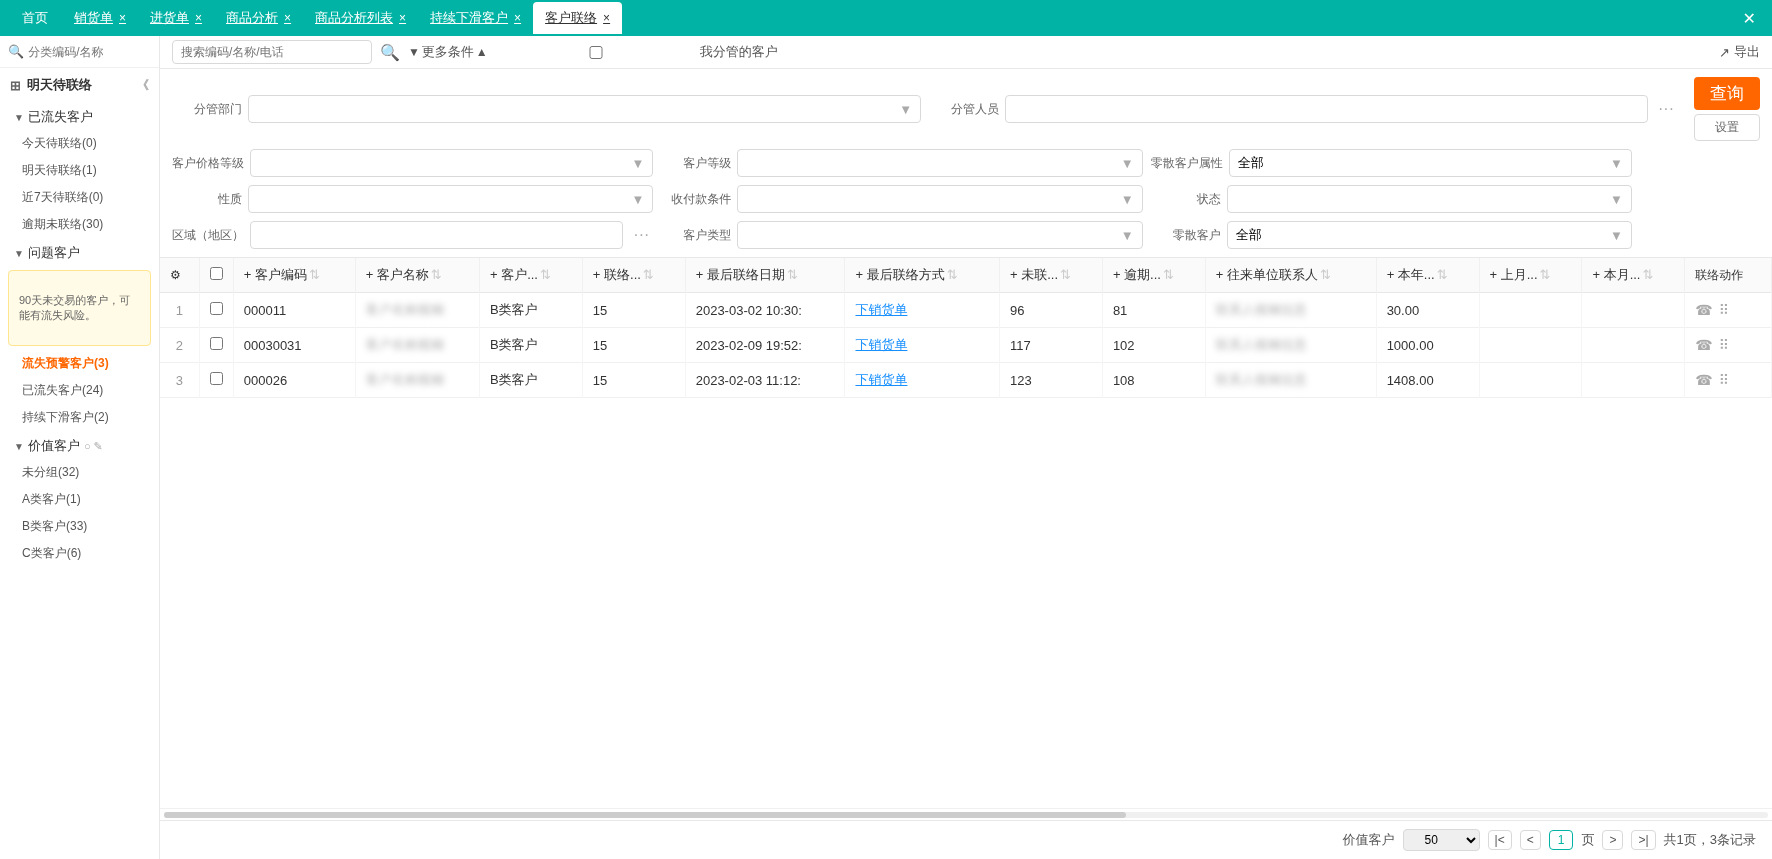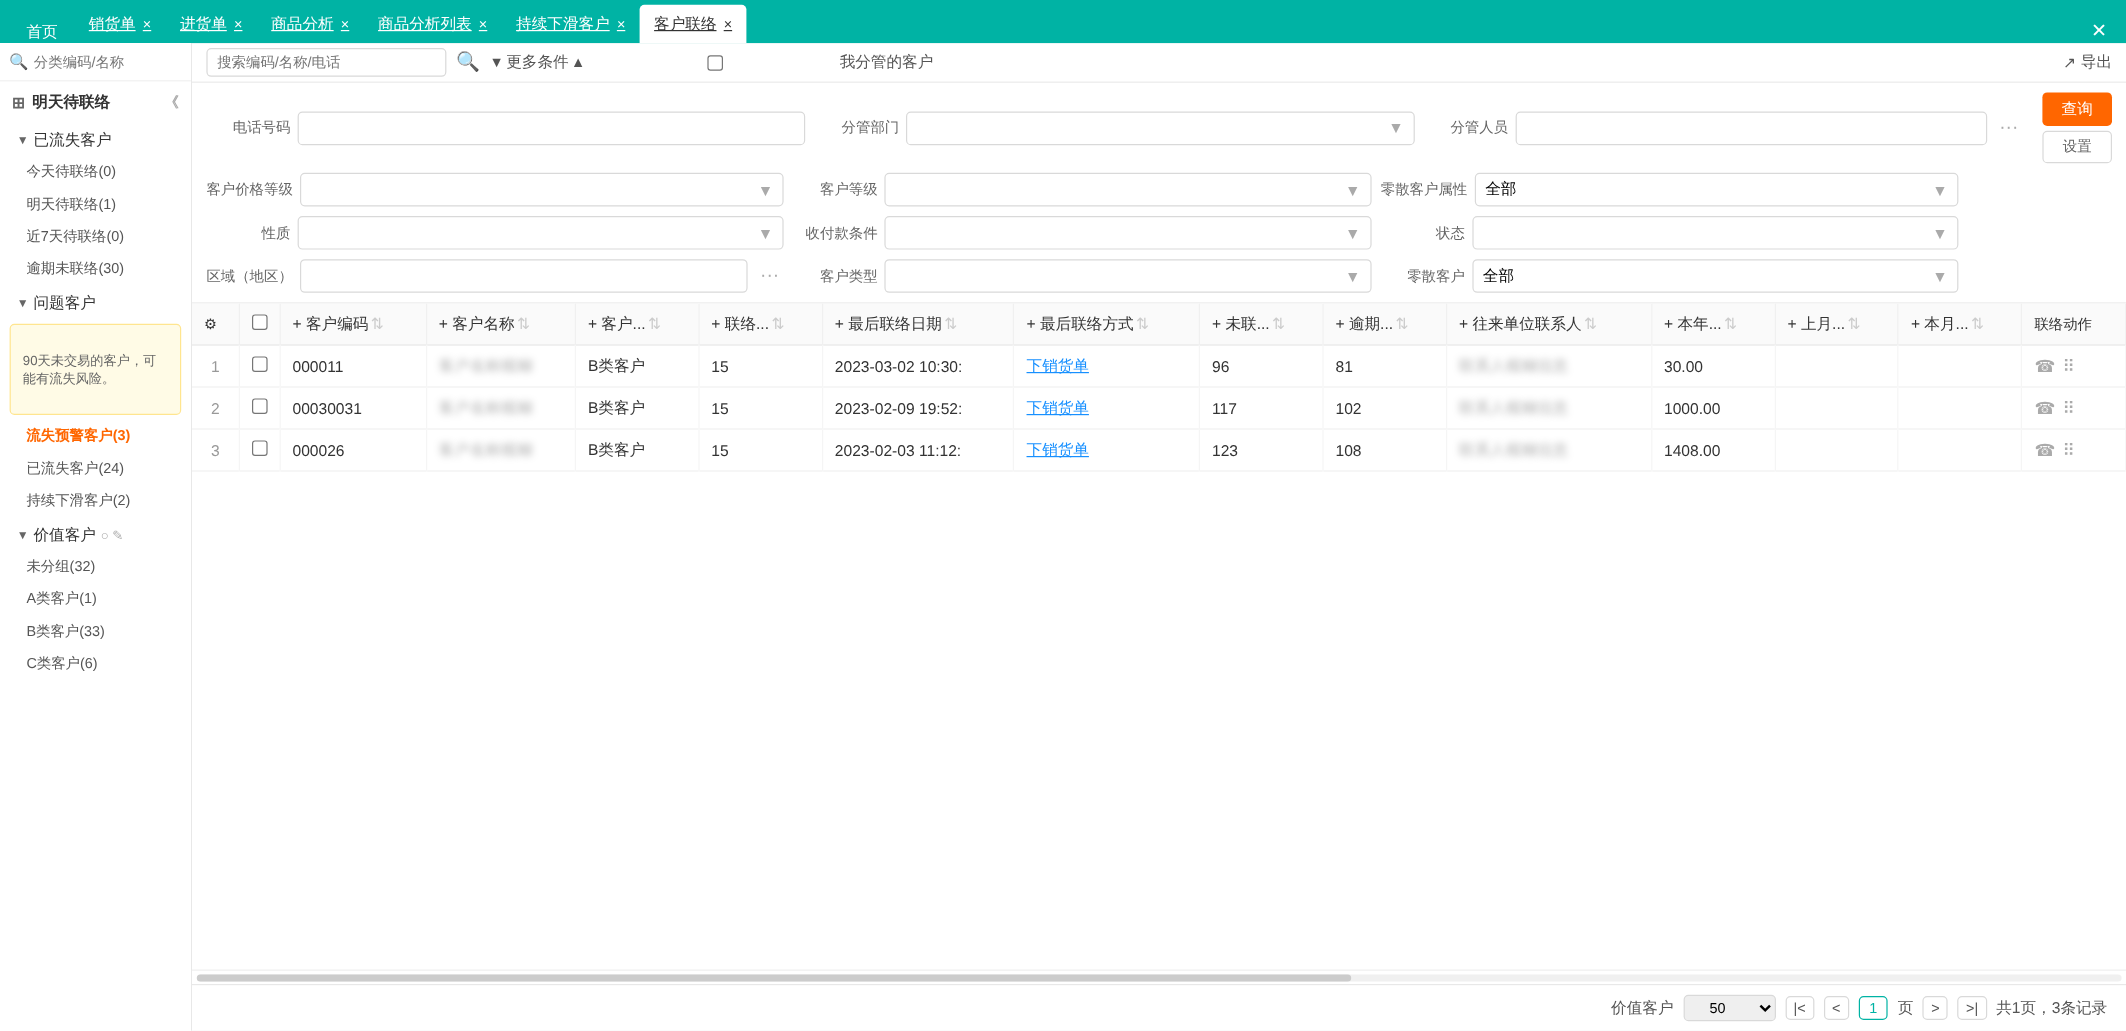--- a/index.html
+++ b/index.html
@@ -3,21 +3,21 @@
   <meta charset="utf-8">
   <style>
     * { box-sizing: border-box; margin: 0; padding: 0; font-family: 'Microsoft YaHei', Arial, sans-serif; font-size: 13px; }
     body { background: #f5f5f5; overflow: hidden; width: 1772px; height: 859px; }
 
     
     .top-nav {
       background: #00b3a4;
       height: 36px;
       display: flex;
-      align-items: flex-end;
+      align-items: center;
       padding: 0 8px;
       color: white;
     }
     .top-nav .tab {
       display: inline-flex;
       align-items: center;
       padding: 0 12px;
       height: 32px;
       color: white;
       cursor: pointer;
@@ -241,21 +241,21 @@
       gap: 4px;
       margin-left: 8px;
     }
     .btn-query {
       background: #ff6600;
       color: white;
       border: none;
       border-radius: 4px;
       padding: 5px 16px;
       cursor: pointer;
-      font-size: 13px;
+      font-size: 17px;
     }
     .btn-settings {
       background: white;
       color: #666;
       border: 1px solid #d9d9d9;
       border-radius: 4px;
       padding: 4px 14px;
       cursor: pointer;
       font-size: 12px;
     }
@@ -457,24 +457,20 @@
       <div class="spacer"></div>
       <button class="export-btn">
         <span>↗</span>
         <span>导出</span>
       </button>
     </div>
 
     <div class="filter-panel">
 
       <div class="filter-row">
-        <div class="filter-field">
-          <label>电话号码</label>
-          <input type="text" class="input" value="" style="">
-        </div>
         <div class="filter-field">
           <label>分管部门</label>
           <div class="select-box">
             <span></span>
             <span class="arrow">▼</span>
           </div>
         </div>
         <div class="filter-field">
           <label>分管人员</label>
           <div class="select-box">

